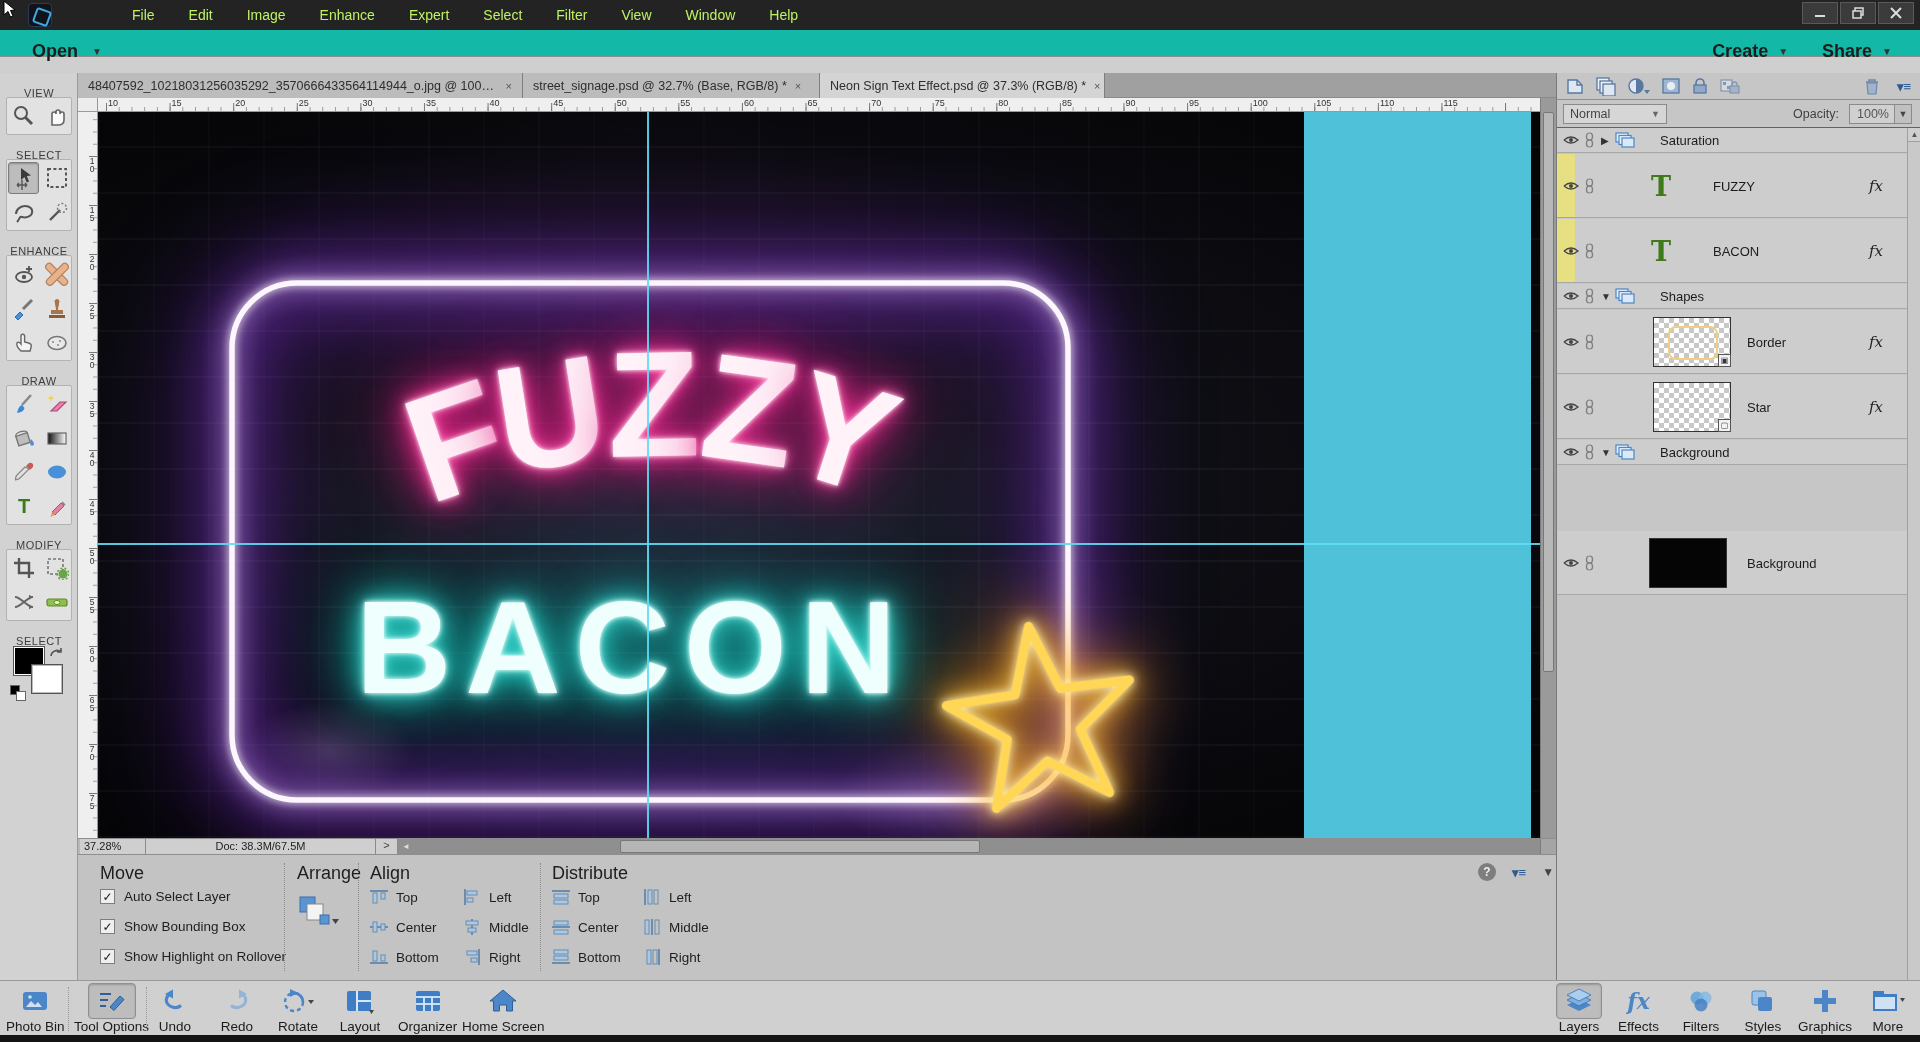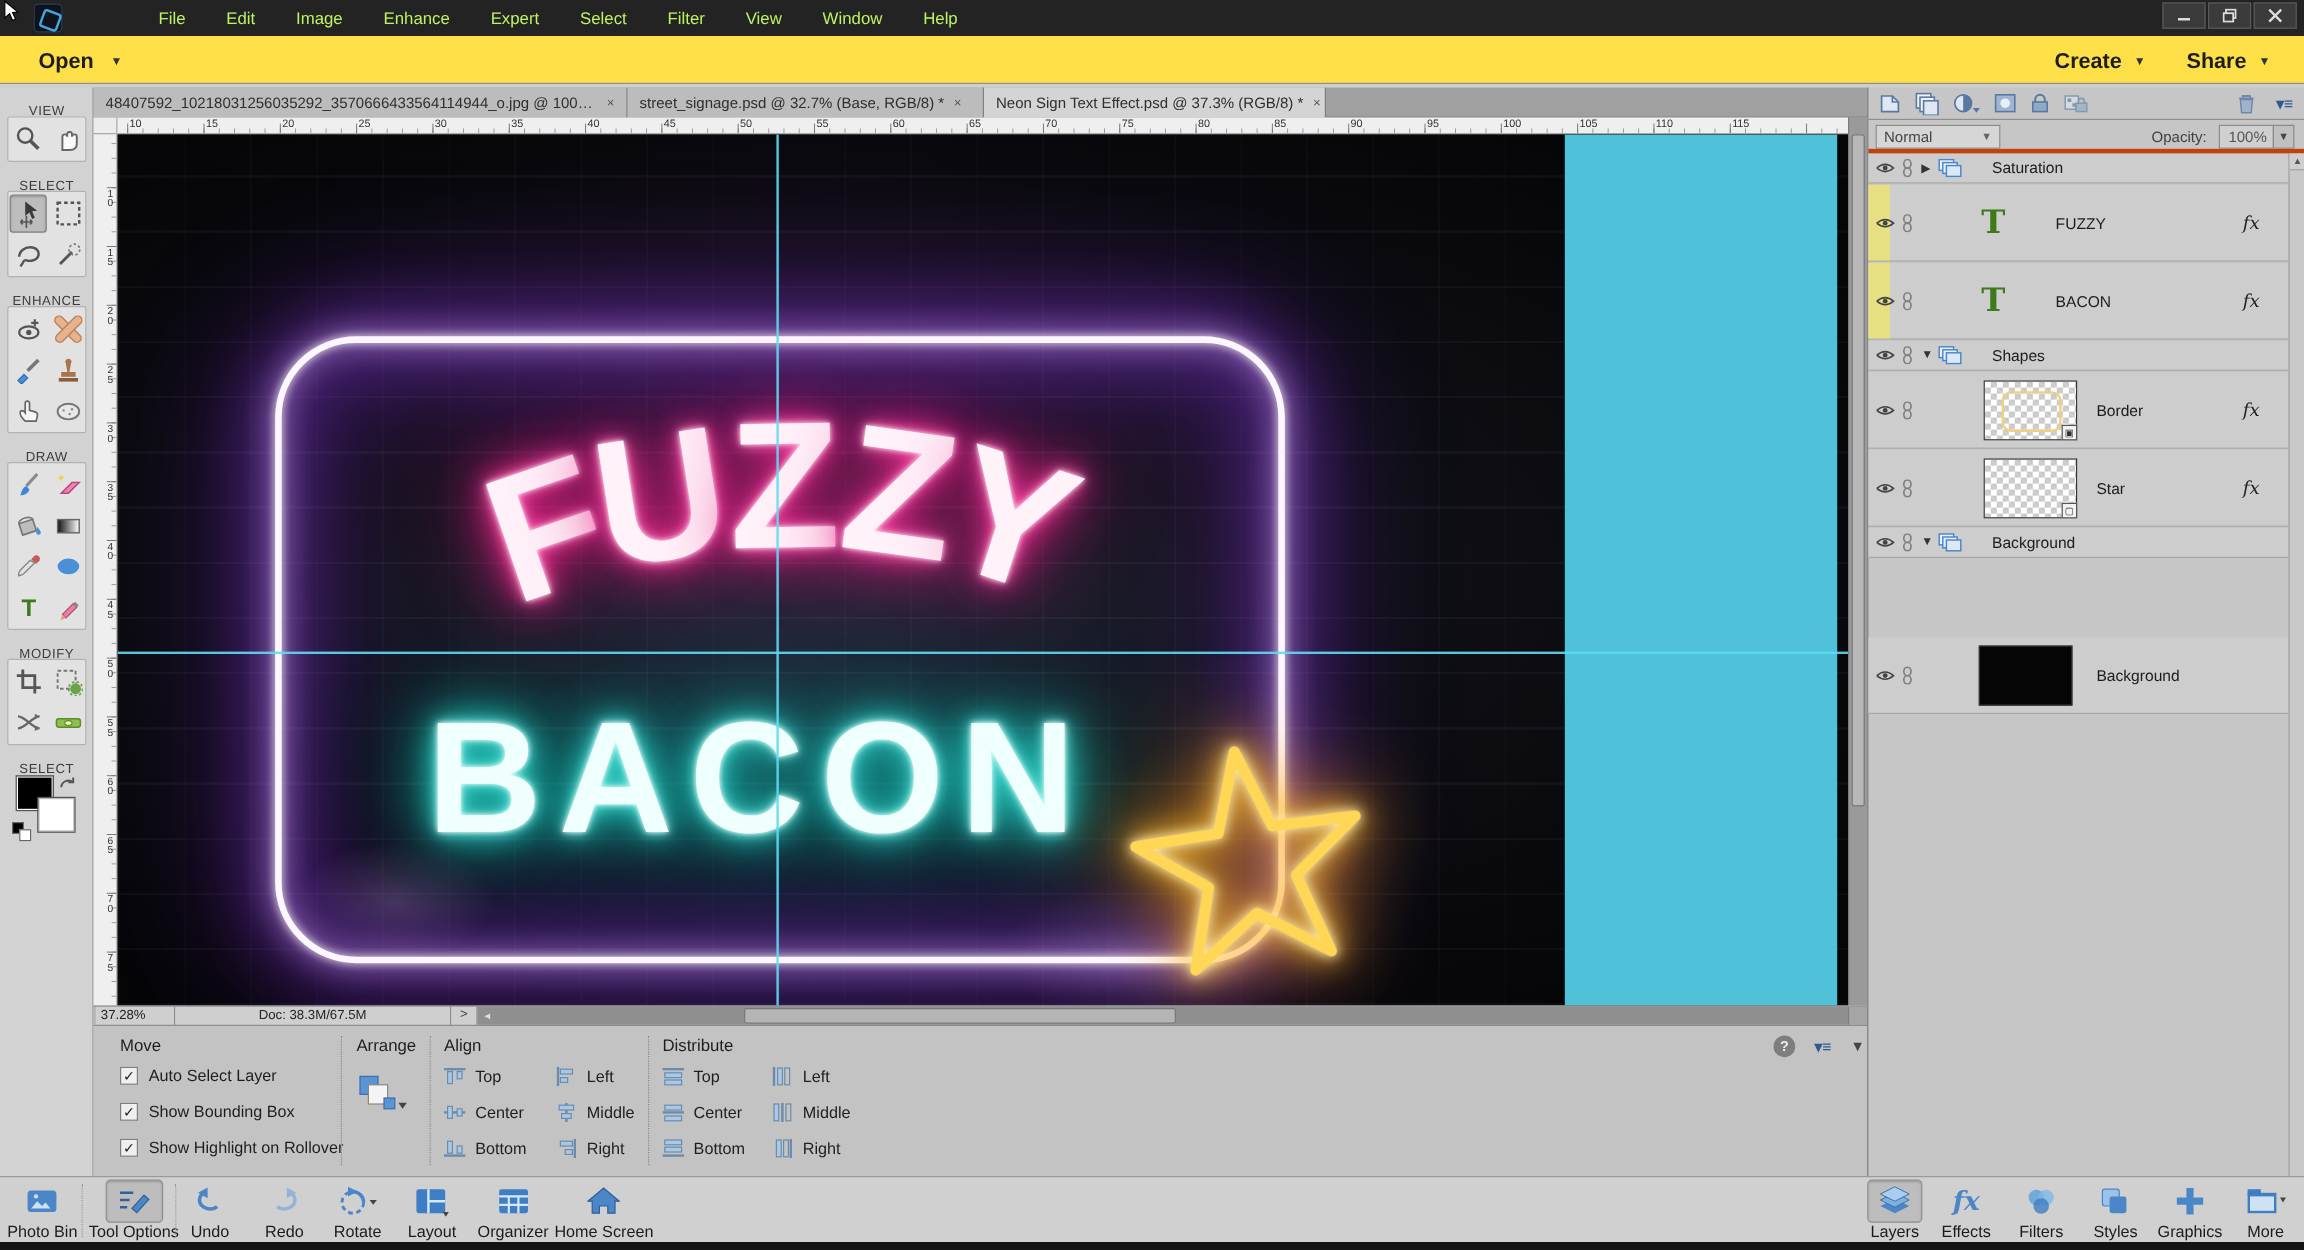--- a/index.html
+++ b/index.html
@@ -11,21 +11,21 @@
 #menubar{left:0;top:0;width:1920px;height:30px;background:#232323;color:#e6e6e6;}
 #menubar .logo{position:absolute;left:28px;top:3px;width:24px;height:24px;border-radius:4px;background:#10131c;border:1px solid #2c3a55;}
 #menubar .logo:after{content:"";position:absolute;left:5px;top:5px;width:12px;height:12px;border-radius:3px;border:2px solid #3fa9e0;transform:rotate(20deg);}
 .menuitems{position:absolute;left:115px;top:0;height:30px;display:flex;align-items:center;}
 .menuitems span{padding:0 17px;font-size:14px;color:#bef264;}
 .wbtns{position:absolute;right:6px;top:2px;display:flex;gap:2px;}
 .wbtn{width:36px;height:22px;background:#3b3b3b;border:1px solid #5a5a5a;display:flex;align-items:center;justify-content:center;}
 .cursorArrow{position:absolute;left:2px;top:0;z-index:99;}
 
 
-#modebar{left:0;top:30px;width:1920px;height:40px;background:#fde047;border-bottom:1px solid #8f8f8f;}
+#modebar{left:0;top:30px;width:1920px;height:27px;background:#14b8a6;border-bottom:1px solid #8f8f8f;}
 .openbtn{position:absolute;left:20px;top:0;height:43px;display:flex;align-items:center;gap:14px;font-size:18px;font-weight:bold;color:#1d1d1d;padding:0 12px;}
 .modes{position:absolute;left:835px;top:0;height:43px;display:flex;align-items:stretch;}
 .mode{padding:0 26px;display:flex;align-items:center;font-size:16px;font-weight:bold;color:#1d1d1d;}
 .mode.active{background:#333333;color:#fff;}
 .topright{position:absolute;right:28px;top:0;height:43px;display:flex;align-items:center;gap:34px;}
 .topright .tbtn{font-size:18px;font-weight:bold;color:#1d1d1d;display:flex;align-items:center;gap:10px;}
 .caret{font-size:10px;color:#333;}
 
 
 #tabbar{left:78px;top:73px;width:1478px;height:25px;background:#a0a0a0;border-bottom:1px solid #8a8a8a;display:flex;}
@@ -92,36 +92,36 @@
 .zoomfield{position:absolute;left:2px;top:0;width:66px;height:16px;padding:1px 4px;background:#cfcfcf;border-right:1px solid #8a8a8a;}
 .docfield{position:absolute;left:68px;top:0;width:230px;height:16px;text-align:center;padding-top:1px;background:#cfcfcf;border-right:1px solid #8a8a8a;}
 .sbexp{position:absolute;left:298px;top:0;width:22px;height:16px;text-align:center;background:#cfcfcf;border-right:1px solid #8a8a8a;color:#444;}
 .hscrolltrack{position:absolute;left:320px;top:0;width:1142px;height:16px;background:#8f8f8f;}
 .hscrollthumb{position:absolute;left:222px;top:1px;width:360px;height:13px;background:#b5b5b5;border:1px solid #777;border-radius:2px;}
 .hscrollarrow{position:absolute;left:4px;top:3px;font-size:8px;color:#ddd;}
 .sbcornerbox{position:absolute;left:1462px;top:0;width:16px;height:16px;background:#a5a5a5;border-left:1px solid #7c7c7c;}
 
 
 #tooloptions{left:78px;top:854px;width:1478px;height:126px;background:#c3c3c3;border-top:1px solid #8e8e8e;color:#1e1e1e;}
-.tolabel{position:absolute;font-size:14px;color:#1e1e1e;}
+.tolabel{position:absolute;font-size:18px;color:#1e1e1e;}
 .cbrow{position:absolute;display:flex;align-items:center;gap:9px;font-size:13.5px;}
 .cbbox{width:15px;height:15px;background:#efefef;border:1px solid #7e7e7e;display:flex;align-items:center;justify-content:center;font-size:12px;color:#222;line-height:1;}
 .dotsep{position:absolute;top:8px;height:108px;border-left:1px dotted #8a8a8a;}
 .alignbtn{position:absolute;display:flex;align-items:center;gap:8px;font-size:13.5px;color:#1e1e1e;}
 .aico{width:18px;height:16px;}
 .tor{position:absolute;top:8px;display:flex;align-items:center;gap:16px;color:#333;}
 .qmark{width:18px;height:18px;border-radius:50%;background:#7e7e7e;color:#eee;font-size:12px;font-weight:bold;text-align:center;line-height:18px;}
 .pmenu{color:#2f5a8f;font-size:13px;font-weight:bold;}
 .chev{color:#444;font-size:12px;}
 
 
 #layerspanel{left:1556px;top:73px;width:364px;height:907px;background:#c6c6c6;border-left:1px solid #7a7a7a;}
 .lphead{position:absolute;left:0;top:0;width:364px;height:27px;border-bottom:1px solid #8f8f8f;display:flex;align-items:center;gap:10px;padding-left:8px;}
 .lphead .spacer{flex:1;}
-.blendrow{position:absolute;left:0;top:27px;width:364px;height:28px;border-bottom:4px solid #c2410c;}
+.blendrow{position:absolute;left:0;top:27px;width:364px;height:28px;border-bottom:1px solid #c2410c;}
 .blendsel{position:absolute;left:6px;top:4px;width:104px;height:20px;background:#d6d6d6;border:1px solid #8a8a8a;font-size:12.5px;color:#444;padding:2px 6px;display:flex;justify-content:space-between;align-items:center;}
 .oplabel{position:absolute;left:236px;top:7px;font-size:12.5px;color:#3f3f3f;}
 .opval{position:absolute;left:292px;top:4px;width:46px;height:20px;background:#d0d0d0;border:1px solid #8a8a8a;font-size:12.5px;color:#555;text-align:right;padding:2px 5px;}
 .opbtn{position:absolute;left:337px;top:4px;width:18px;height:20px;background:#c0c0c0;border:1px solid #8a8a8a;text-align:center;font-size:9px;color:#444;line-height:18px;}
 .lrow{position:absolute;left:0;width:350px;background:#cdcdcd;border-bottom:1px solid #a8a8a8;}
 .lrow.grp{height:25px;}
 .lrow.lay{height:64px;}
 .selstrip{position:absolute;left:0;top:0;width:18px;height:100%;background:#e6e083;}
 .leye{position:absolute;left:6px;top:50%;transform:translateY(-50%);}
 .lchain{position:absolute;left:28px;top:50%;transform:translateY(-50%);}

